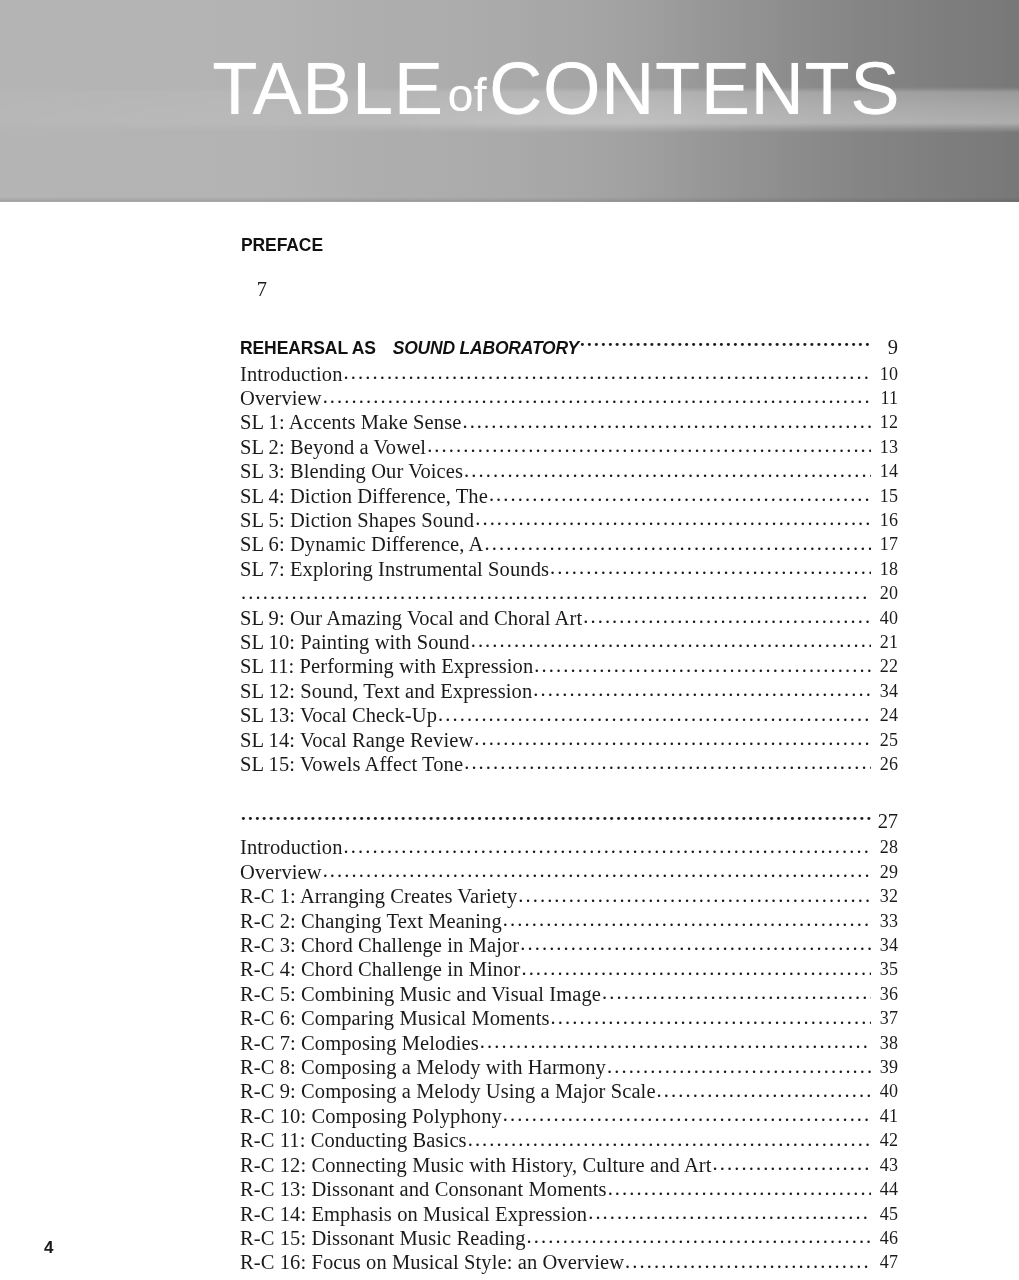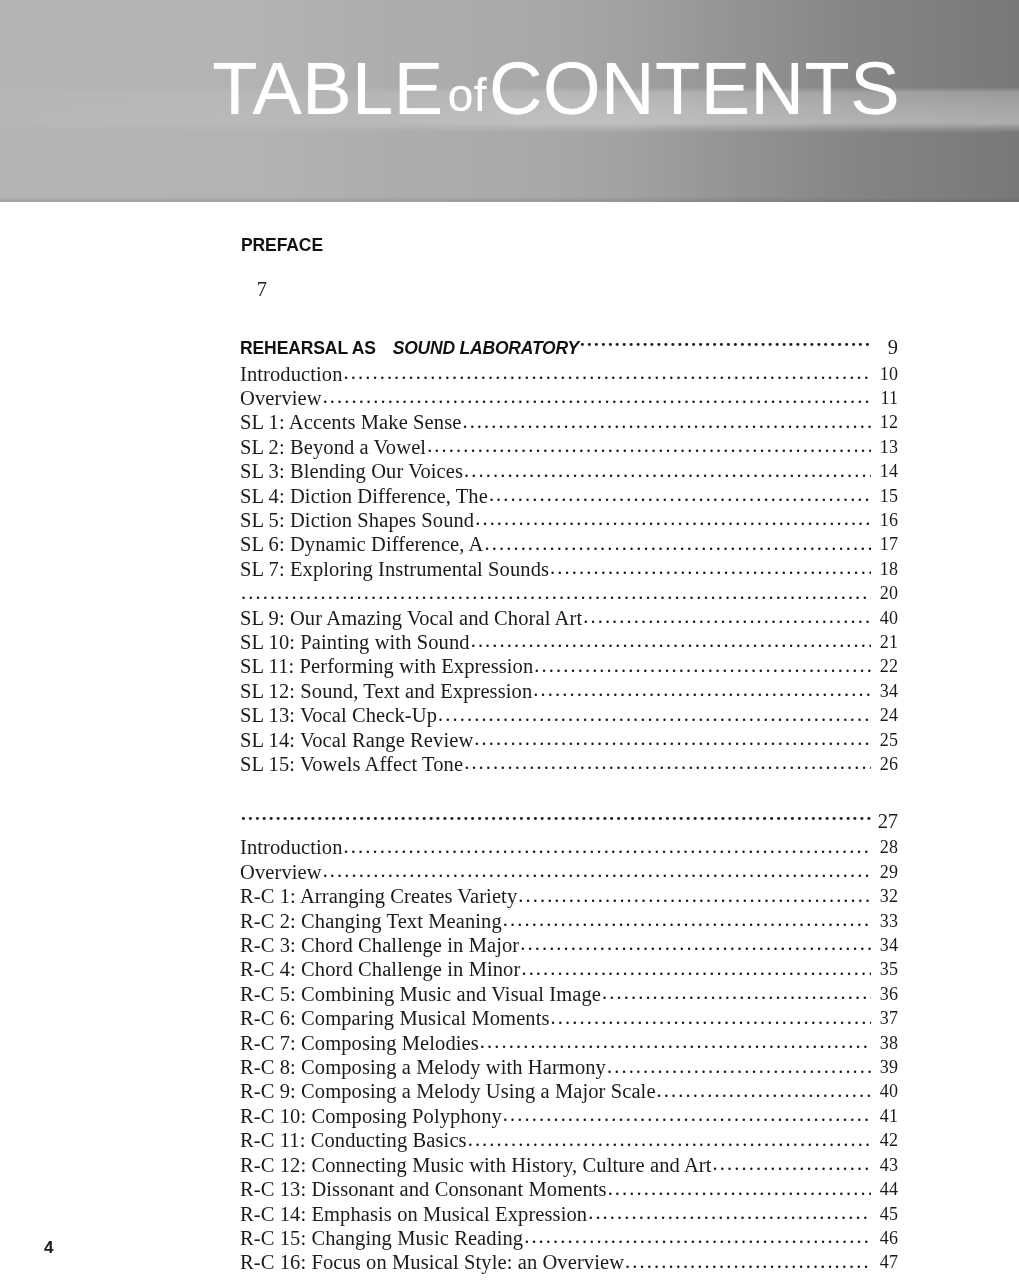--- a/index.html
+++ b/index.html
@@ -374,21 +374,21 @@
       <span class="toc-label">R-C 13: Dissonant and Consonant Moments</span>
       <span class="toc-dots"></span>
       <span class="toc-page">44</span>
     </div>
     <div class="toc-row entry">
       <span class="toc-label">R-C 14: Emphasis on Musical Expression</span>
       <span class="toc-dots"></span>
       <span class="toc-page">45</span>
     </div>
     <div class="toc-row entry">
-      <span class="toc-label">R-C 15: Changing Music Reading</span>
+      <span class="toc-label">R-C 15: Dissonant Music Reading</span>
       <span class="toc-dots"></span>
       <span class="toc-page">46</span>
     </div>
     <div class="toc-row entry">
       <span class="toc-label">R-C 16: Focus on Musical Style: an Overview</span>
       <span class="toc-dots"></span>
       <span class="toc-page">47</span>
     </div>
   </div>
 

